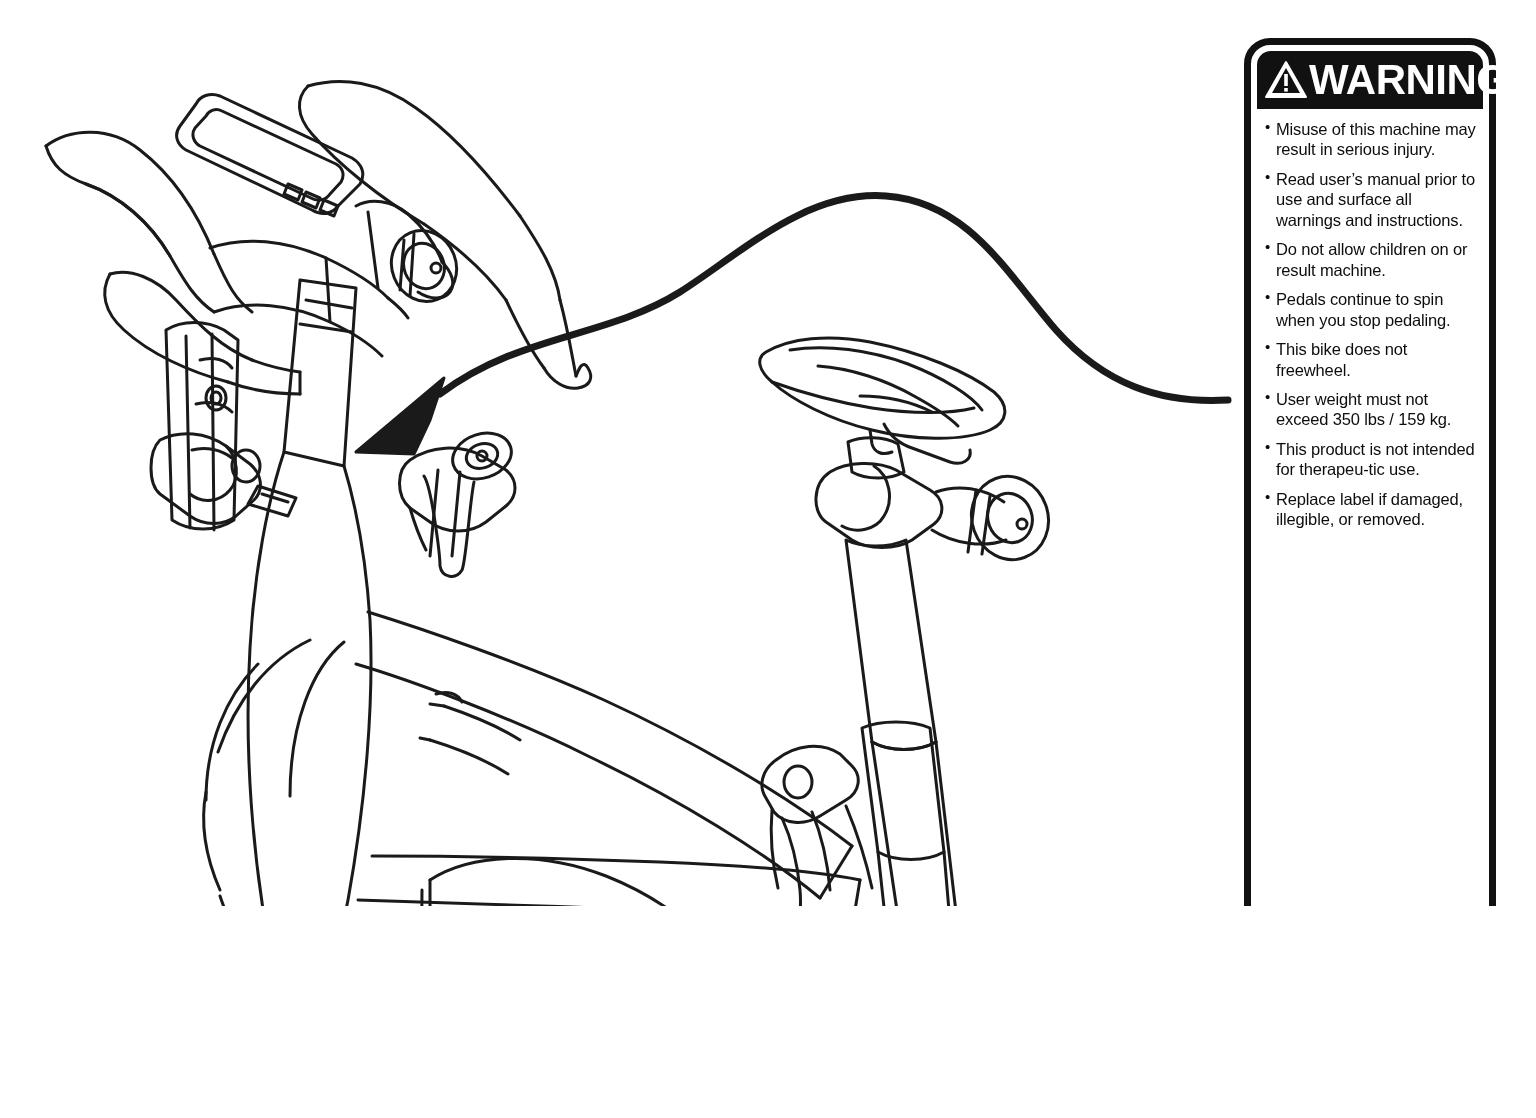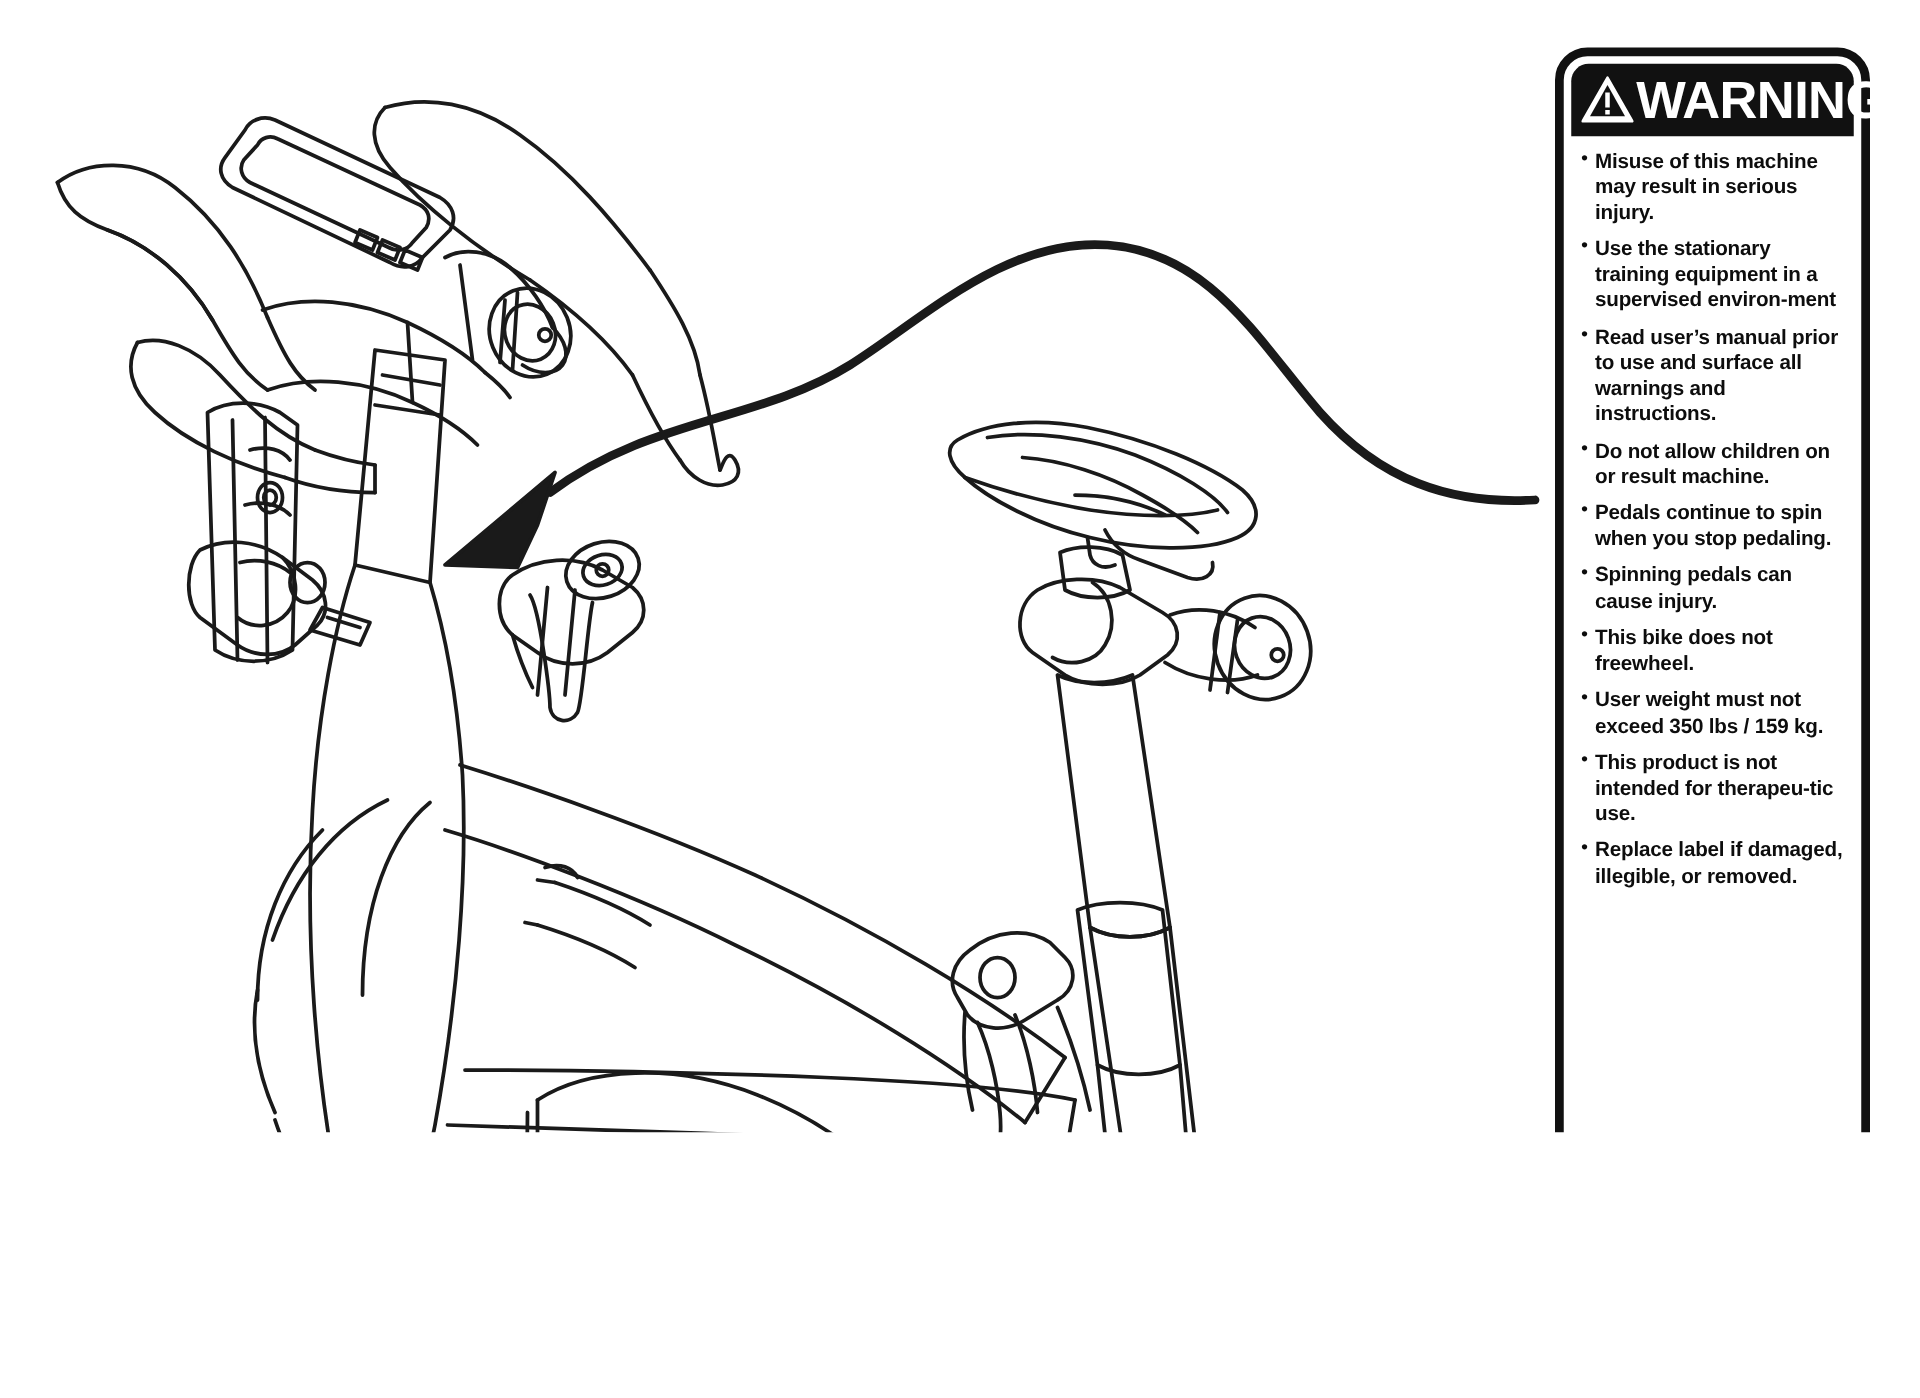--- a/index.html
+++ b/index.html
@@ -81,21 +81,21 @@
     list-style: none;
     margin: 0;
     padding: 0;
   }
   ul.bullets li {
     position: relative;
     padding-left: 11px;
     margin-bottom: 9px;
     font-size: 16.5px;
     line-height: 1.24;
-    font-weight: bold;
+    font-weight: normal;
     color: #0d0d0d;
     font-family: "Liberation Sans", sans-serif;
     letter-spacing: -0.15px;
   }
   ul.bullets li::before {
     content: "\2022";
     position: absolute;
     left: 0;
     top: -1px;
     font-size: 15px;
@@ -285,25 +285,23 @@
           <rect x="19.2" y="14" width="3.6" height="12" fill="#ffffff"></rect>
           <rect x="19.2" y="28" width="3.6" height="3.6" fill="#ffffff"></rect>
         </svg>
       </div>
       <div id="warning-word">WARNING</div>
     </div>
 
     <div id="warning-body">
       <ul class="bullets">
         <li>Misuse of this machine may result in serious injury.</li>
-        <li>Use the stationary training equipment in a supervised environ-ment</li>
         <li>Read user’s manual prior to use and surface all warnings and instructions.</li>
         <li>Do not allow children on or result machine.</li>
         <li>Pedals continue to spin when you stop pedaling.</li>
-        <li>Spinning pedals can cause injury.</li>
         <li>This bike does not freewheel.</li>
         <li>User weight must not exceed 350 lbs / 159 kg.</li>
         <li>This product is not intended for therapeu-tic use.</li>
         <li>Replace label if damaged, illegible, or removed.</li>
       </ul>
 
       <div id="manual-icon">
         <svg viewBox="0 0 50 42" xmlns="http://www.w3.org/2000/svg" stroke="#111111" fill="none" stroke-width="2.6" stroke-linejoin="round" stroke-linecap="round">
           <path d="M4 10 C10 6 18 6 23 10 L23 36 C18 32 10 32 4 36 Z"></path>
           <path d="M27 10 C32 6 40 6 46 10 L46 36 C40 32 32 32 27 36 Z"></path>

